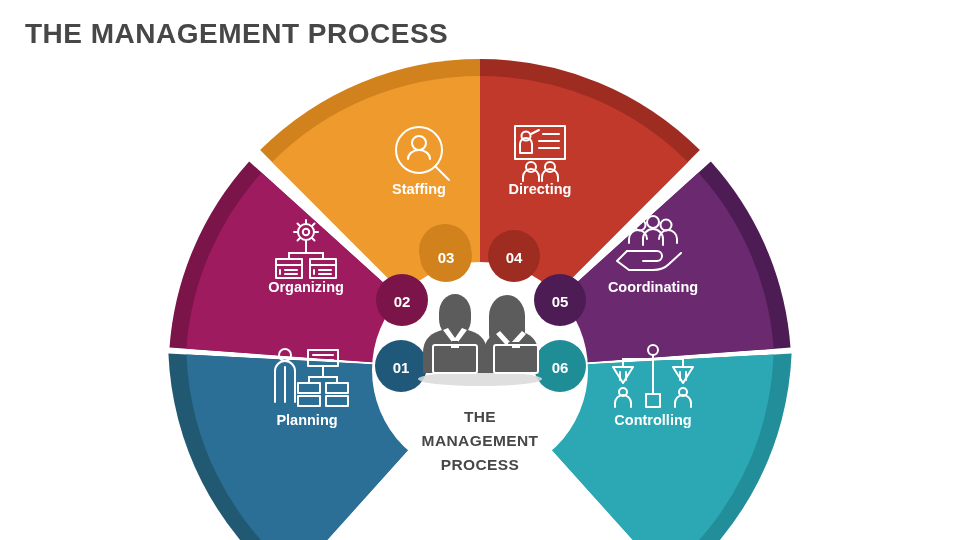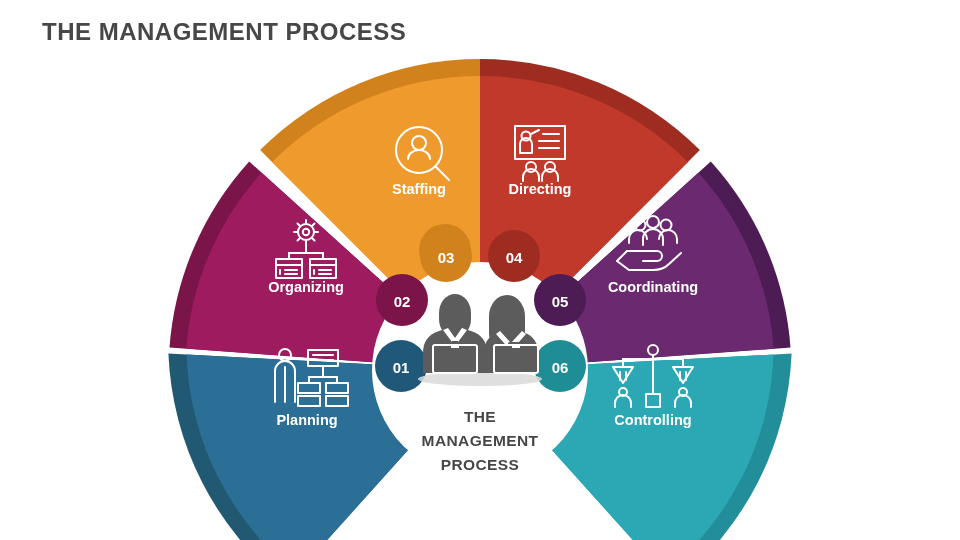--- a/index.html
+++ b/index.html
@@ -5,22 +5,22 @@
   html,body{margin:0;padding:0;}
   body{
     width:960px;height:540px;
     background:#ffffff;
     font-family:"Liberation Sans",sans-serif;
     overflow:hidden;
     position:relative;
   }
   #page-title{
     position:absolute;
-    left:42px; top:18px;
-    font-size:24px;
+    left:25px; top:18px;
+    font-size:28px;
     font-weight:bold;
     letter-spacing:.5px;
     color:#474747;
     white-space:nowrap;
   }
   #wheel-wrap{
     position:absolute;
     left:0; top:0;
     width:960px; height:540px;
   }

